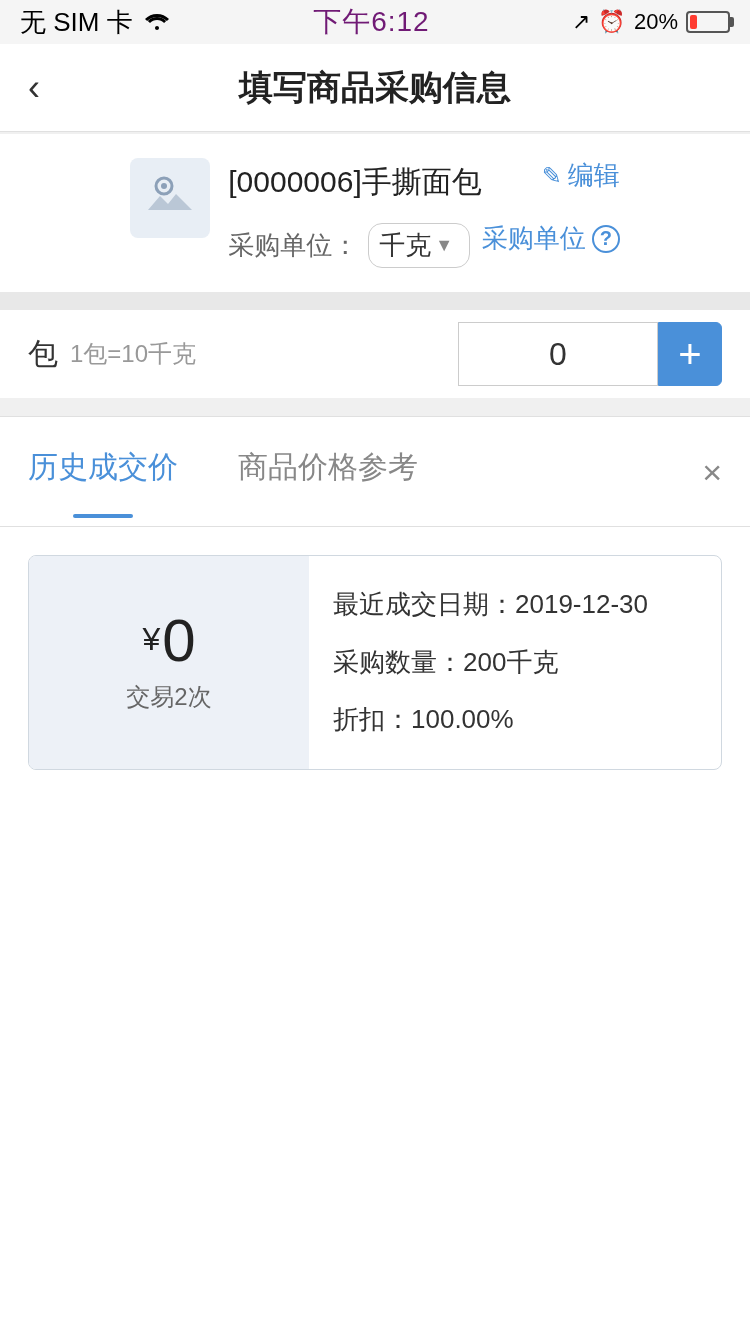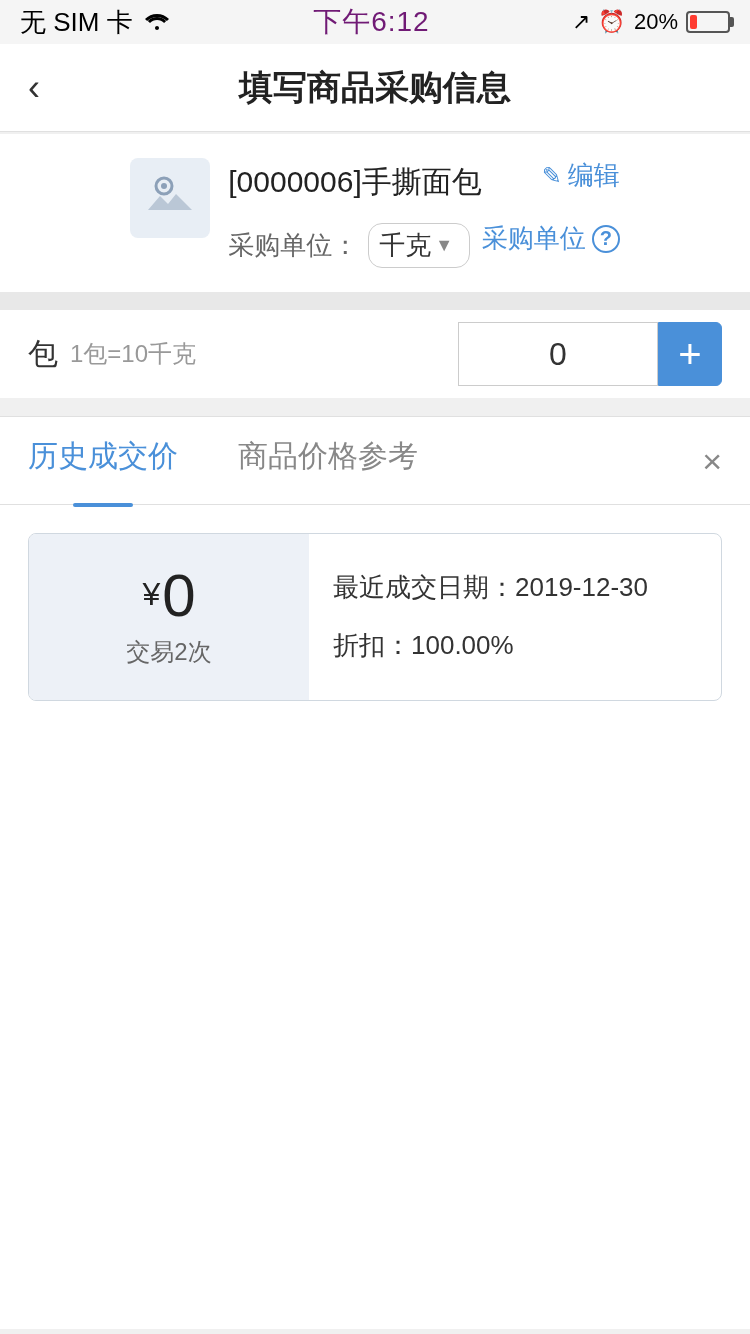--- a/index.html
+++ b/index.html
@@ -262,21 +262,21 @@
     
     .tab-section {
       background: #fff;
       margin-top: 18px;
       border-top: 1px solid #e0e0e0;
     }
     .tab-bar {
       display: flex;
       align-items: center;
       justify-content: space-between;
-      height: 88px;
+      height: 110px;
       padding: 0 28px;
       border-bottom: 1px solid #e0e0e0;
     }
     .tab-items {
       display: flex;
       gap: 60px;
     }
     .tab-item {
       position: relative;
       font-size: 30px;
@@ -473,20 +473,23 @@
           <span class="history-price-value">0</span>
         </div>
         <div class="history-trade-count">交易2次</div>
       </div>
 
       <div class="history-card-right">
         <div class="history-detail-row">
           <span>最近成交日期：</span><span>2019-12-30</span>
         </div>
         <div class="history-detail-row">
+          <span>采购数量：</span><span>200千克</span>
+        </div>
+        <div class="history-detail-row">
           <span>折扣：</span><span>100.00%</span>
         </div>
       </div>
     </div>
   </div>
 </div>
 
 <div class="bottom-area"></div>
 
 </body></html>

